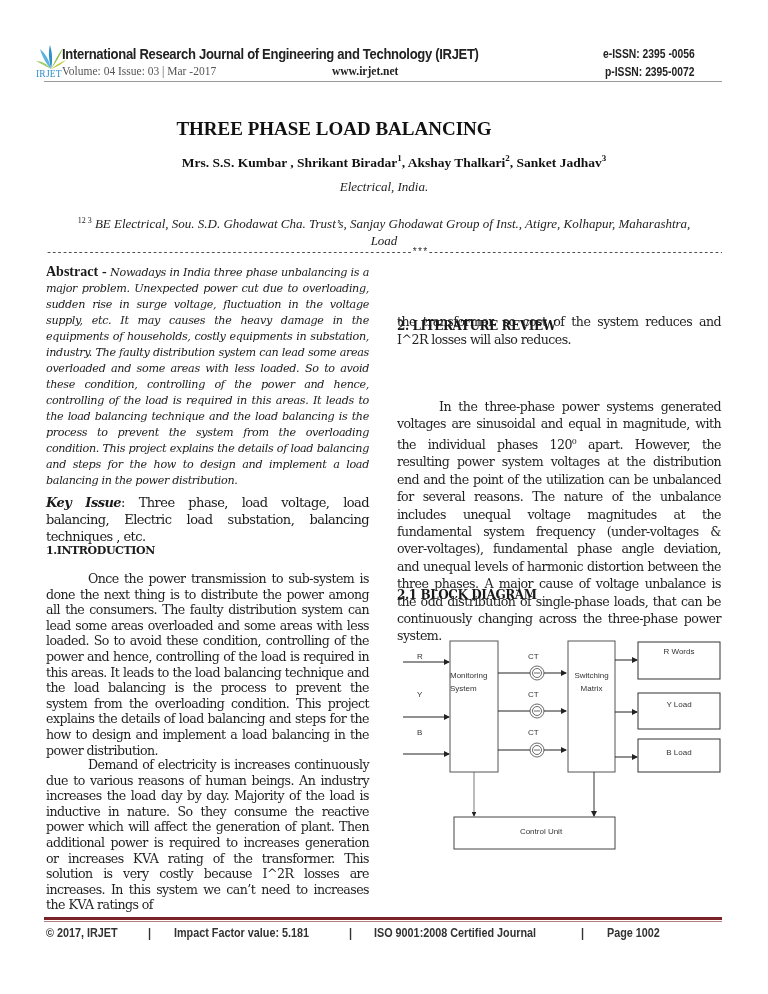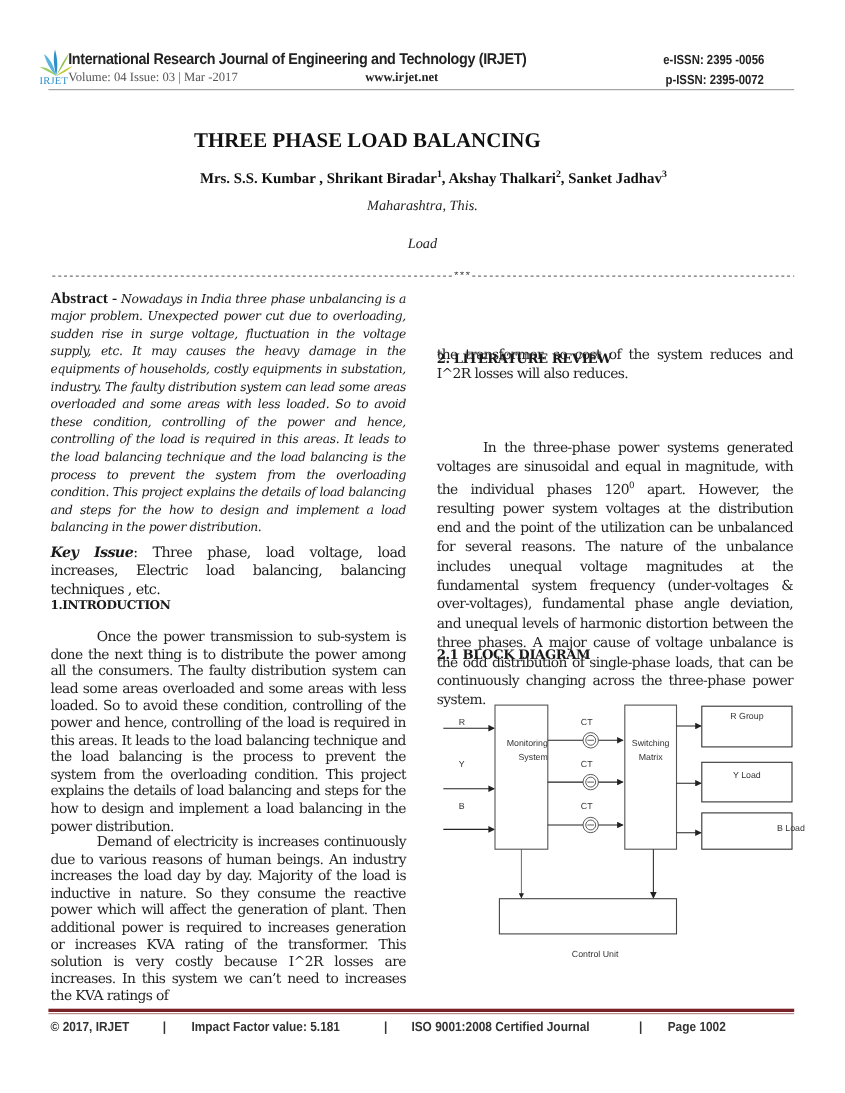--- a/index.html
+++ b/index.html
@@ -60,30 +60,31 @@
 <div class="abs hdr-journal">International Research Journal of Engineering and Technology (IRJET)</div>
 <div class="abs hdr-eissn">e-ISSN: 2395 -0056</div>
 <div class="abs hdr-vol">Volume: 04 Issue: 03 | Mar -2017</div>
 <div class="abs hdr-url">www.irjet.net</div>
 <div class="abs hdr-pissn">p-ISSN: 2395-0072</div>
 <div class="abs hdr-rule"></div>
 
 <div class="abs title">THREE PHASE LOAD BALANCING</div>
 <div class="abs authors"><span>Mrs. S.S. Kumbar , Shrikant Biradar</span><sup>1</sup><span>, Akshay Thalkari</span><sup>2</sup><span>, Sanket Jadhav</span><sup>3</sup></div>
 <div class="abs affil" style="top:178px;">
-  <div>Maharashtra, This.</div>
+  <div>Electrical, India.</div>
 </div>
 <div class="abs affil" style="top:212px;">
+  <div><sup>12 3</sup><span> BE Electrical, Sou. S.D. Ghodawat Cha. Trust’s, Sanjay Ghodawat Group of Inst., Atigre, Kolhapur, Maharashtra,</span></div>
   <div>Load</div>
 </div>
 <div class="abs dash">---------------------------------------------------------------------***---------------------------------------------------------------------</div>
 
 <div class="col col-left abstract"><b class="lbl">Abstract -</b><span> Nowadays in India three phase unbalancing is a major problem. Unexpected power cut due to overloading, sudden rise in surge voltage, fluctuation in the voltage supply, etc. It may causes the heavy damage in the equipments of households, costly equipments in substation, industry. The faulty distribution system can lead some areas overloaded and some areas with less loaded. So to avoid these condition, controlling of the power and hence, controlling of the load is required in this areas. It leads to the load balancing technique and the load balancing is the process to prevent the system from the overloading condition. This project explains the details of load balancing and steps for the how to design and implement a load balancing in the power distribution.</span></div>
 
-<div class="col col-left keywords"><b>Key Issue</b><span>:  Three phase, load voltage, load increases, Electric load balancing, balancing techniques , etc.</span></div>
+<div class="col col-left keywords"><b>Key Issue</b><span>:  Three phase, load voltage, load balancing, Electric load substation, balancing techniques , etc.</span></div>
 
 <div class="abs h-intro">1.INTRODUCTION</div>
 
 <div class="col col-left body-txt intro1">
   <p class="p-indent">Once the power transmission to sub-system is done the next thing is to distribute the power among all the consumers. The faulty distribution system can lead some areas overloaded and some areas with less loaded. So to avoid these condition, controlling of the power and hence, controlling of the load is required in this areas. It leads to the load balancing technique and the load balancing is the process to prevent the system from the overloading condition. This project explains the details of load balancing and steps for the how to design and implement a load balancing in the power distribution.</p>
 </div>
 <div class="col col-left body-txt intro2">
   <p class="p-indent">Demand of electricity is increases continuously due to various reasons of human beings. An industry increases the load day by day. Majority of the load is inductive in nature. So they consume the reactive power which will affect the generation of plant. Then additional power is required to increases generation or increases KVA rating of the transformer. This solution is very costly because I^2R losses are increases. In this system we can’t need to increases the KVA ratings of</p>
 </div>
 
@@ -141,35 +142,35 @@
 
     <line x1="79" y1="154" x2="79" y2="198" stroke="#555" stroke-width="0.8" marker-end="url(#arr)"></line>
     <line x1="199" y1="154" x2="199" y2="198" stroke="#333" stroke-width="1" marker-end="url(#arr)"></line>
 
     <rect x="59" y="199" width="161" height="32" fill="none" stroke="#444" stroke-width="1"></rect>
   </svg>
   
   <div class="abs" style="left:22px;top:34px;font-family:'Liberation Sans',sans-serif;font-size:8px;color:#333;">R</div>
   <div class="abs" style="left:22px;top:72px;font-family:'Liberation Sans',sans-serif;font-size:8px;color:#333;">Y</div>
   <div class="abs" style="left:22px;top:110px;font-family:'Liberation Sans',sans-serif;font-size:8px;color:#333;">B</div>
-  <div class="abs" style="left:55px;top:51px;width:48px;text-align:right;font-family:'Liberation Sans',sans-serif;font-size:8px;color:#333;line-height:13px;">
+  <div class="abs" style="left:55px;top:51px;width:48px;text-align:left;font-family:'Liberation Sans',sans-serif;font-size:8px;color:#333;line-height:13px;">
     <div>Monitoring</div>
     <div>System</div>
   </div>
   <div class="abs" style="left:133px;top:34px;font-family:'Liberation Sans',sans-serif;font-size:8px;color:#333;">CT</div>
   <div class="abs" style="left:133px;top:72px;font-family:'Liberation Sans',sans-serif;font-size:8px;color:#333;">CT</div>
   <div class="abs" style="left:133px;top:110px;font-family:'Liberation Sans',sans-serif;font-size:8px;color:#333;">CT</div>
   <div class="abs" style="left:173px;top:51px;width:47px;text-align:center;font-family:'Liberation Sans',sans-serif;font-size:8px;color:#333;line-height:13px;">
     <div>Switching</div>
     <div>Matrix</div>
   </div>
-  <div class="abs" style="left:243px;top:29px;width:82px;text-align:center;font-family:'Liberation Sans',sans-serif;font-size:8px;color:#333;">R Group</div>
+  <div class="abs" style="left:243px;top:29px;width:82px;text-align:center;font-family:'Liberation Sans',sans-serif;font-size:8px;color:#333;">R Words</div>
   <div class="abs" style="left:243px;top:82px;width:82px;text-align:center;font-family:'Liberation Sans',sans-serif;font-size:8px;color:#333;">Y Load</div>
-  <div class="abs" style="left:243px;top:130px;width:82px;text-align:center;font-family:'Liberation Sans',sans-serif;font-size:8px;color:#333;padding-left:40px;">B Load</div>
-  <div class="abs" style="left:59px;top:209px;width:174px;text-align:center;font-family:'Liberation Sans',sans-serif;font-size:8px;color:#333;margin-top:36px;">Control Unit</div>
+  <div class="abs" style="left:243px;top:130px;width:82px;text-align:center;font-family:'Liberation Sans',sans-serif;font-size:8px;color:#333;">B Load</div>
+  <div class="abs" style="left:59px;top:209px;width:174px;text-align:center;font-family:'Liberation Sans',sans-serif;font-size:8px;color:#333;">Control Unit</div>
 </div>
 
 <div class="abs foot-rule1"></div>
 <div class="abs foot-rule2"></div>
 <div class="abs footer" style="left:46px;">© 2017, IRJET</div>
 <div class="abs footer" style="left:148px;">|</div>
 <div class="abs footer" style="left:174px;">Impact Factor value: 5.181</div>
 <div class="abs footer" style="left:349px;">|</div>
 <div class="abs footer" style="left:374px;">ISO 9001:2008 Certified Journal</div>
 <div class="abs footer" style="left:581px;">|</div>

